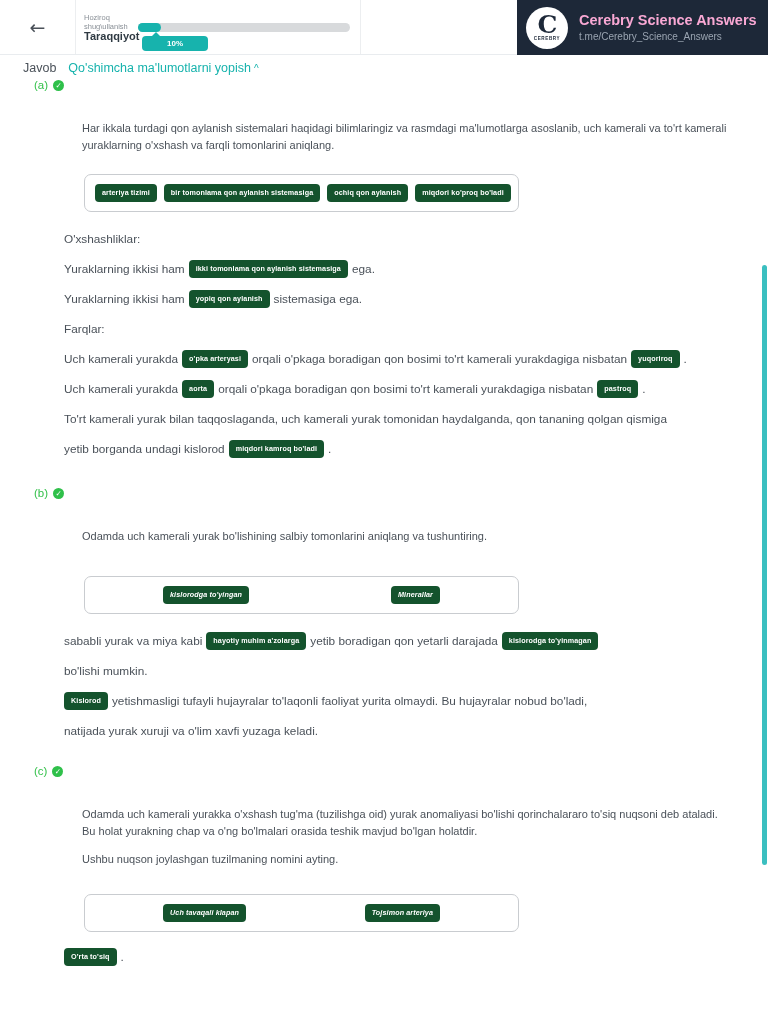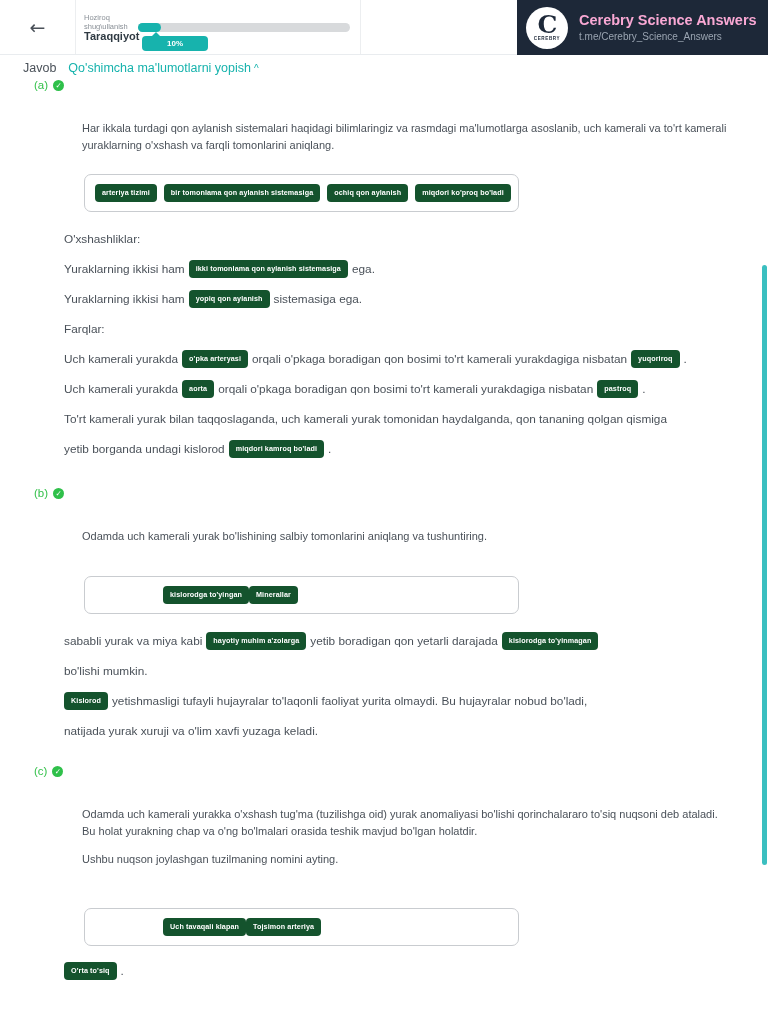--- a/index.html
+++ b/index.html
@@ -126,21 +126,21 @@
   }
   .qtext p + p { margin-top:11px; }
 
   
   .dropbox{
     margin:20px 0 0 84px; width:435px; min-height:38px;
     border:1px solid #c9ccd0; border-radius:7px;
     display:flex; align-items:center; padding:0 10px;
     background:#fff;
   }
-  .dropbox.spread{ justify-content:flex-start; padding:0 78px 0 78px; }
+  .dropbox.spread{ justify-content:space-between; padding:0 78px 0 78px;font-style:italic; }
   .dropbox .tag{ margin-right:7px; }
   .dropbox.spread .tag{ margin-right:0; }
 
   
   .tag{
     display:inline-block; background:#14532d; color:#ffffff;
     font-size:7.2px; font-weight:bold; letter-spacing:.1px;
     padding:5px 7px; border-radius:4px;
     white-space:nowrap; vertical-align:middle;
     line-height:1.1;
@@ -262,21 +262,21 @@
     <div class="qlabel">
       <span>(c)</span>
       <span class="tick">✓</span>
     </div>
     <div class="qtext">
       <p>Odamda uch kamerali yurakka o'xshash tug'ma (tuzilishga oid) yurak anomaliyasi bo'lishi qorinchalararo to'siq nuqsoni deb ataladi. Bu holat yurakning chap va o'ng bo'lmalari orasida teshik mavjud bo'lgan holatdir.</p>
       <p>Ushbu nuqson joylashgan tuzilmaning nomini ayting.</p>
     </div>
   </div>
 
-  <div class="dropbox spread" style="margin-top:40px;">
+  <div class="dropbox spread" style="margin-top:26px;">
     <span class="tag">Uch tavaqali klapan</span>
     <span class="tag">Tojsimon arteriya</span>
   </div>
 
   <div class="para tight" style="margin-top:17px;">
     <span class="tag" style="margin-left:0;">O'rta to'siq</span><span>.</span>
   </div>
 
 </div>
 

